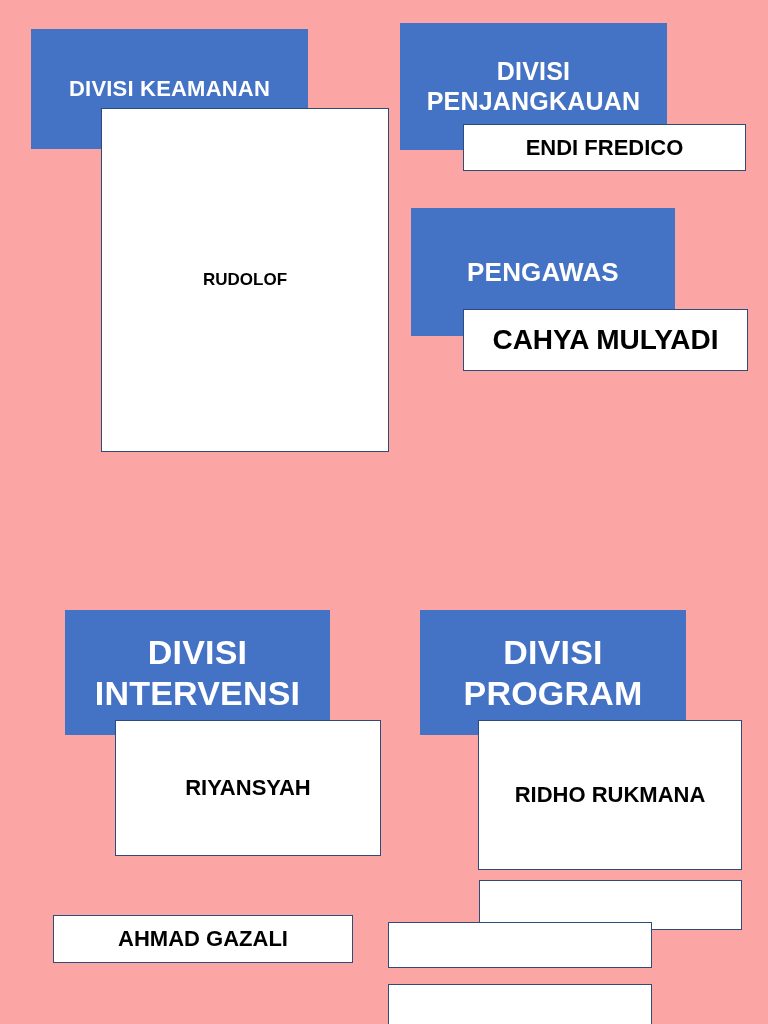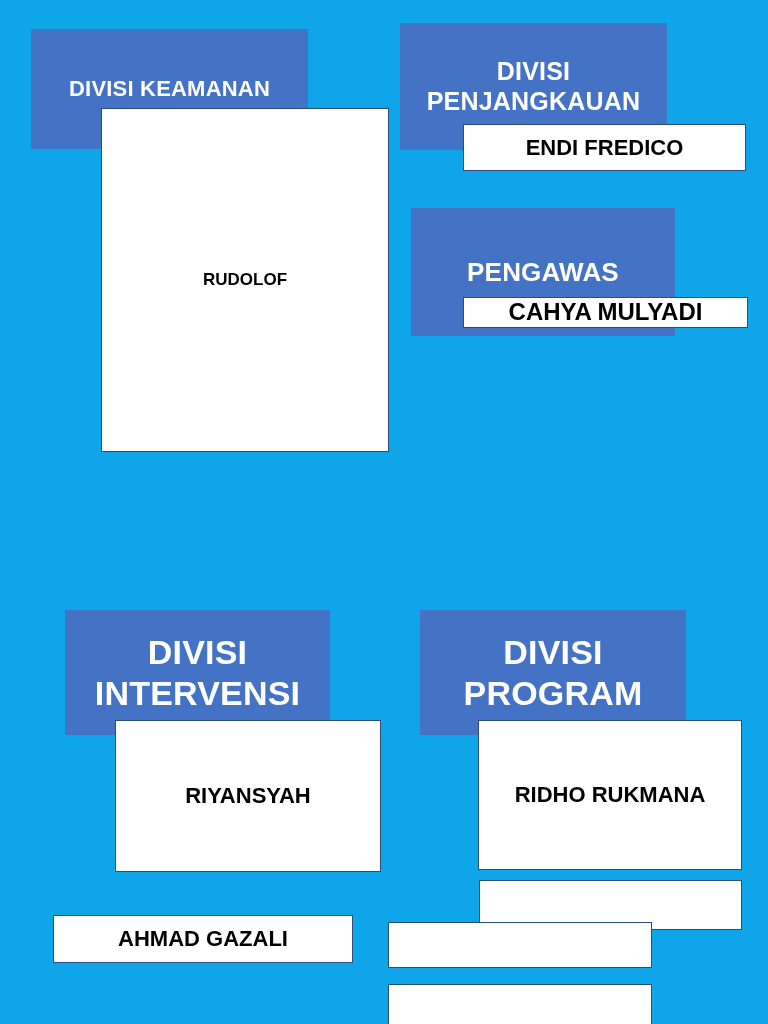--- a/index.html
+++ b/index.html
@@ -7,21 +7,21 @@
     padding: 0;
     background: #ffffff;
   }
   body {
     font-family: "Liberation Sans", sans-serif;
   }
   #canvas {
     position: relative;
     width: 768px;
     height: 1024px;
-    background: #0ea5e9;
+    background: #fca5a5;
     overflow: hidden;
   }
   .node {
     position: absolute;
     box-sizing: border-box;
     display: flex;
     align-items: center;
     justify-content: center;
     text-align: center;
     line-height: 1.18;
@@ -51,25 +51,25 @@
   
   #hdr-keamanan { left: 31px;  top: 29px;  width: 277px; height: 120px; font-size: 22px; }
   #box-rudolof  { left: 101px; top: 108px; width: 288px; height: 344px; font-size: 17px; }
 
   
   #hdr-penjangkauan { left: 400px; top: 23px;  width: 267px; height: 127px; font-size: 25px; }
   #box-endi         { left: 463px; top: 124px; width: 283px; height: 47px;  font-size: 22px; }
 
   
   #hdr-pengawas { left: 411px; top: 208px; width: 264px; height: 128px; font-size: 26px; }
-  #box-cahya    { left: 463px; top: 297px; width: 285px; height: 31px;  font-size: 24px; }
+  #box-cahya    { left: 463px; top: 309px; width: 285px; height: 62px;  font-size: 28px; }
 
   
   #hdr-intervensi { left: 65px;  top: 610px; width: 265px; height: 125px; font-size: 34px; }
-  #box-riyansyah  { left: 115px; top: 720px; width: 266px; height: 152px; font-size: 22px; }
+  #box-riyansyah  { left: 115px; top: 720px; width: 266px; height: 136px; font-size: 22px; }
   #box-ahmad      { left: 53px;  top: 915px; width: 300px; height: 48px;  font-size: 22px; }
 
   
   #hdr-program  { left: 420px; top: 610px; width: 266px; height: 125px; font-size: 34px; }
   #box-ridho    { left: 478px; top: 720px; width: 264px; height: 150px; font-size: 22px; }
   #box-empty-1  { left: 479px; top: 880px; width: 263px; height: 50px; }
   #box-empty-2  { left: 388px; top: 922px; width: 264px; height: 46px; }
   #box-empty-3  { left: 388px; top: 984px; width: 264px; height: 56px; }
 </style>
 </head>

